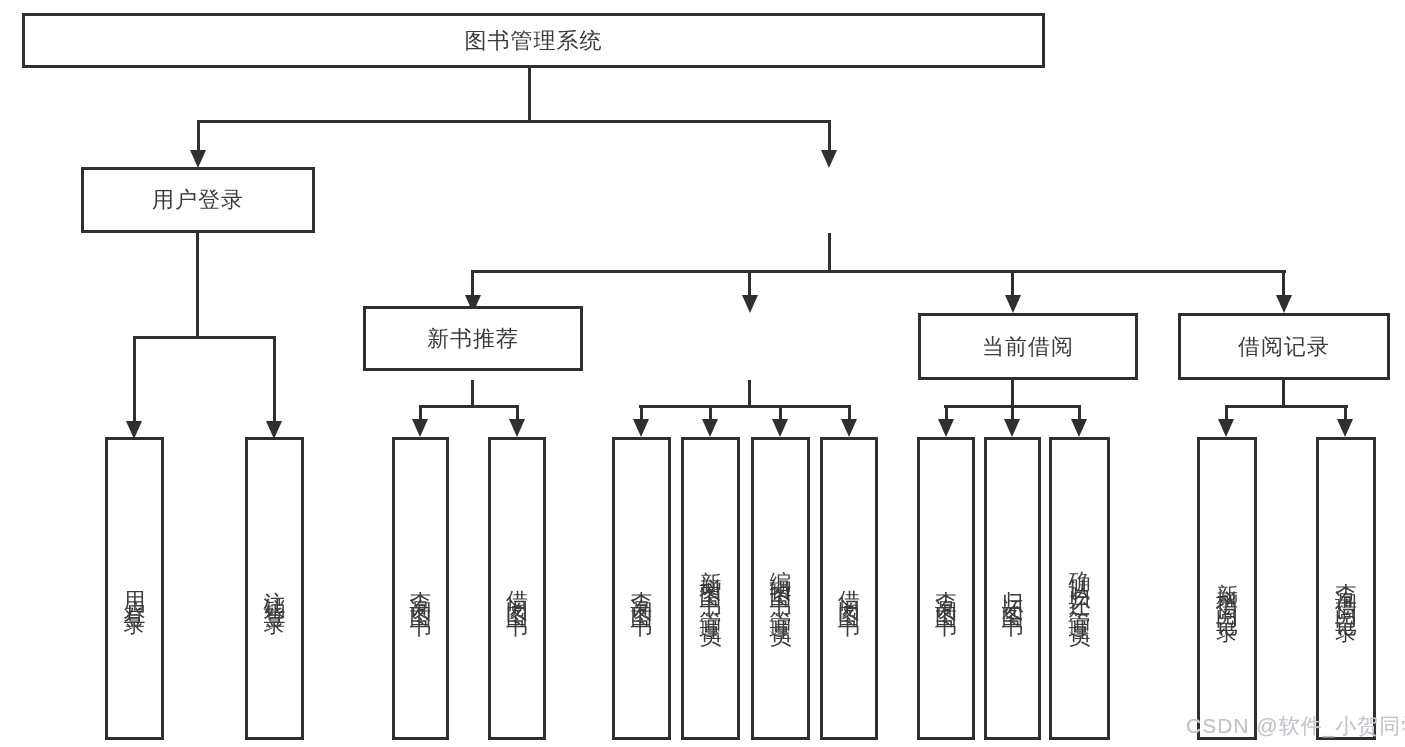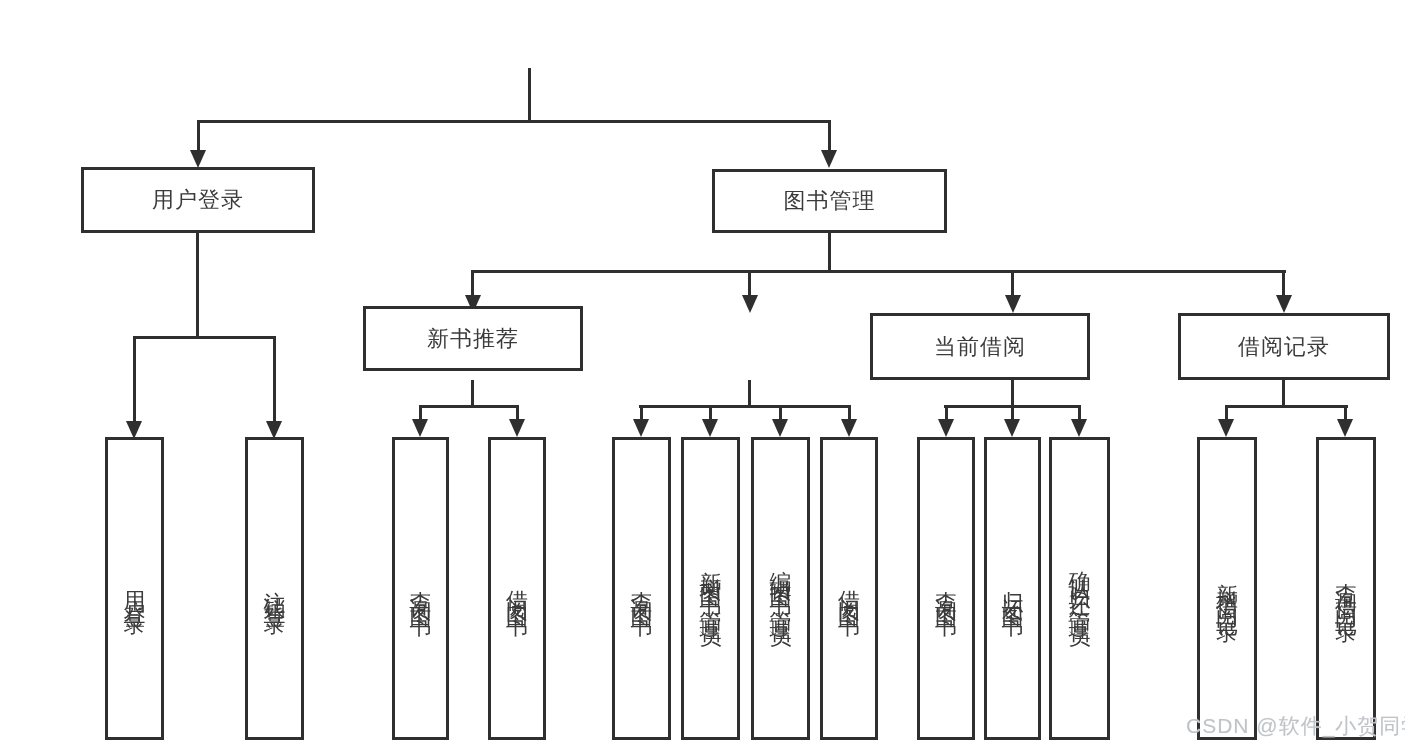--- a/index.html
+++ b/index.html
@@ -40,35 +40,35 @@
     letter-spacing:1px;
     white-space:nowrap;
     z-index:10;
   }
 </style>
 </head>
 <body>
 
 <div id="canvas">
 
+  <div class="box h" style="left:22px;top:13px;width:1023px;height:55px">
+    <span>图书管理系统</span>
+  </div>
 
   <div class="line" style="left:528px;top:68px;width:3px;height:55px"></div>
   <div class="line" style="left:197px;top:120px;width:634px;height:3px"></div>
 
   <div class="line" style="left:197px;top:120px;width:3px;height:32px"></div>
   <div class="head" style="left:190px;top:150px"></div>
 
   <div class="line" style="left:828px;top:120px;width:3px;height:32px"></div>
   <div class="head" style="left:821px;top:150px"></div>
 
   <div class="box h" style="left:81px;top:167px;width:234px;height:66px">
     <span>用户登录</span>
-  </div>
-  <div class="box h" style="left:712px;top:169px;width:235px;height:64px">
-    <span>图书管理</span>
   </div>
 
   <div class="line" style="left:196px;top:233px;width:3px;height:106px"></div>
   <div class="line" style="left:133px;top:336px;width:143px;height:3px"></div>
   <div class="line" style="left:133px;top:336px;width:3px;height:88px"></div>
   <div class="head" style="left:126px;top:421px"></div>
   <div class="line" style="left:273px;top:336px;width:3px;height:88px"></div>
   <div class="head" style="left:266px;top:421px"></div>
 
   <div class="line" style="left:828px;top:233px;width:3px;height:40px"></div>
@@ -78,21 +78,21 @@
   <div class="line" style="left:748px;top:270px;width:3px;height:28px"></div>
   <div class="head" style="left:742px;top:295px"></div>
   <div class="line" style="left:1011px;top:270px;width:3px;height:28px"></div>
   <div class="head" style="left:1005px;top:295px"></div>
   <div class="line" style="left:1282px;top:270px;width:3px;height:28px"></div>
   <div class="head" style="left:1276px;top:295px"></div>
 
   <div class="box h" style="left:363px;top:306px;width:220px;height:65px">
     <span>新书推荐</span>
   </div>
-  <div class="box h" style="left:870px;top:313px;width:220px;height:67px">
+  <div class="box h" style="left:918px;top:313px;width:220px;height:67px">
     <span>当前借阅</span>
   </div>
   <div class="box h" style="left:1178px;top:313px;width:212px;height:67px">
     <span>借阅记录</span>
   </div>
 
   <div class="line" style="left:471px;top:380px;width:3px;height:28px"></div>
   <div class="line" style="left:419px;top:405px;width:100px;height:3px"></div>
   <div class="line" style="left:419px;top:405px;width:3px;height:19px"></div>
   <div class="head" style="left:412px;top:419px"></div>

